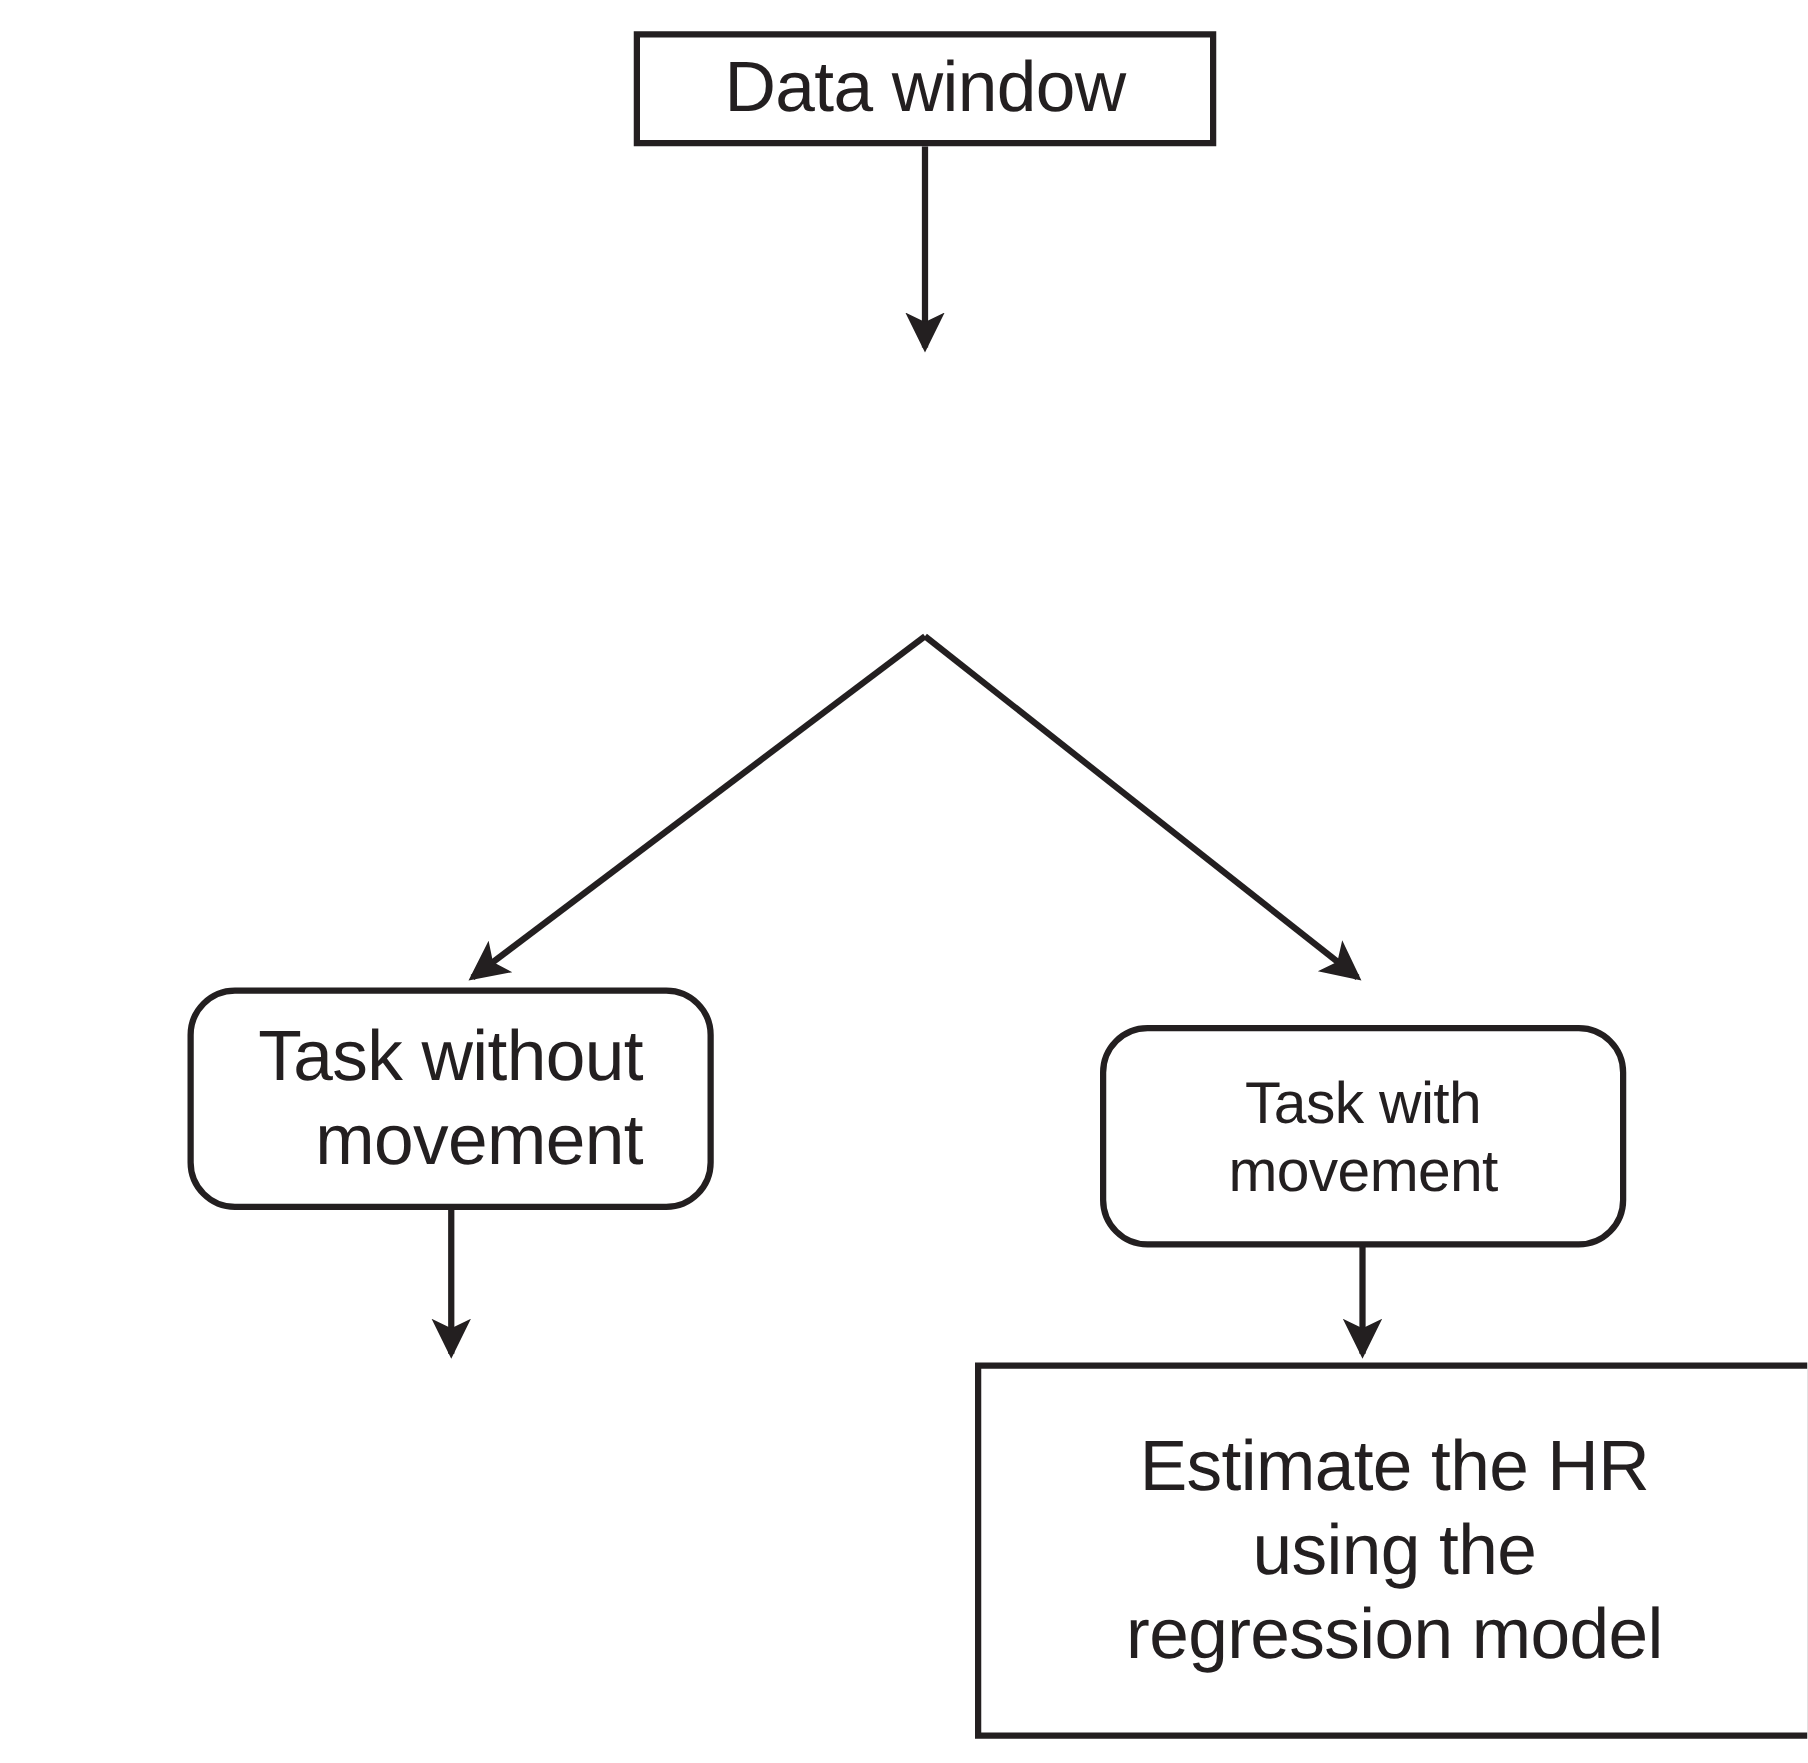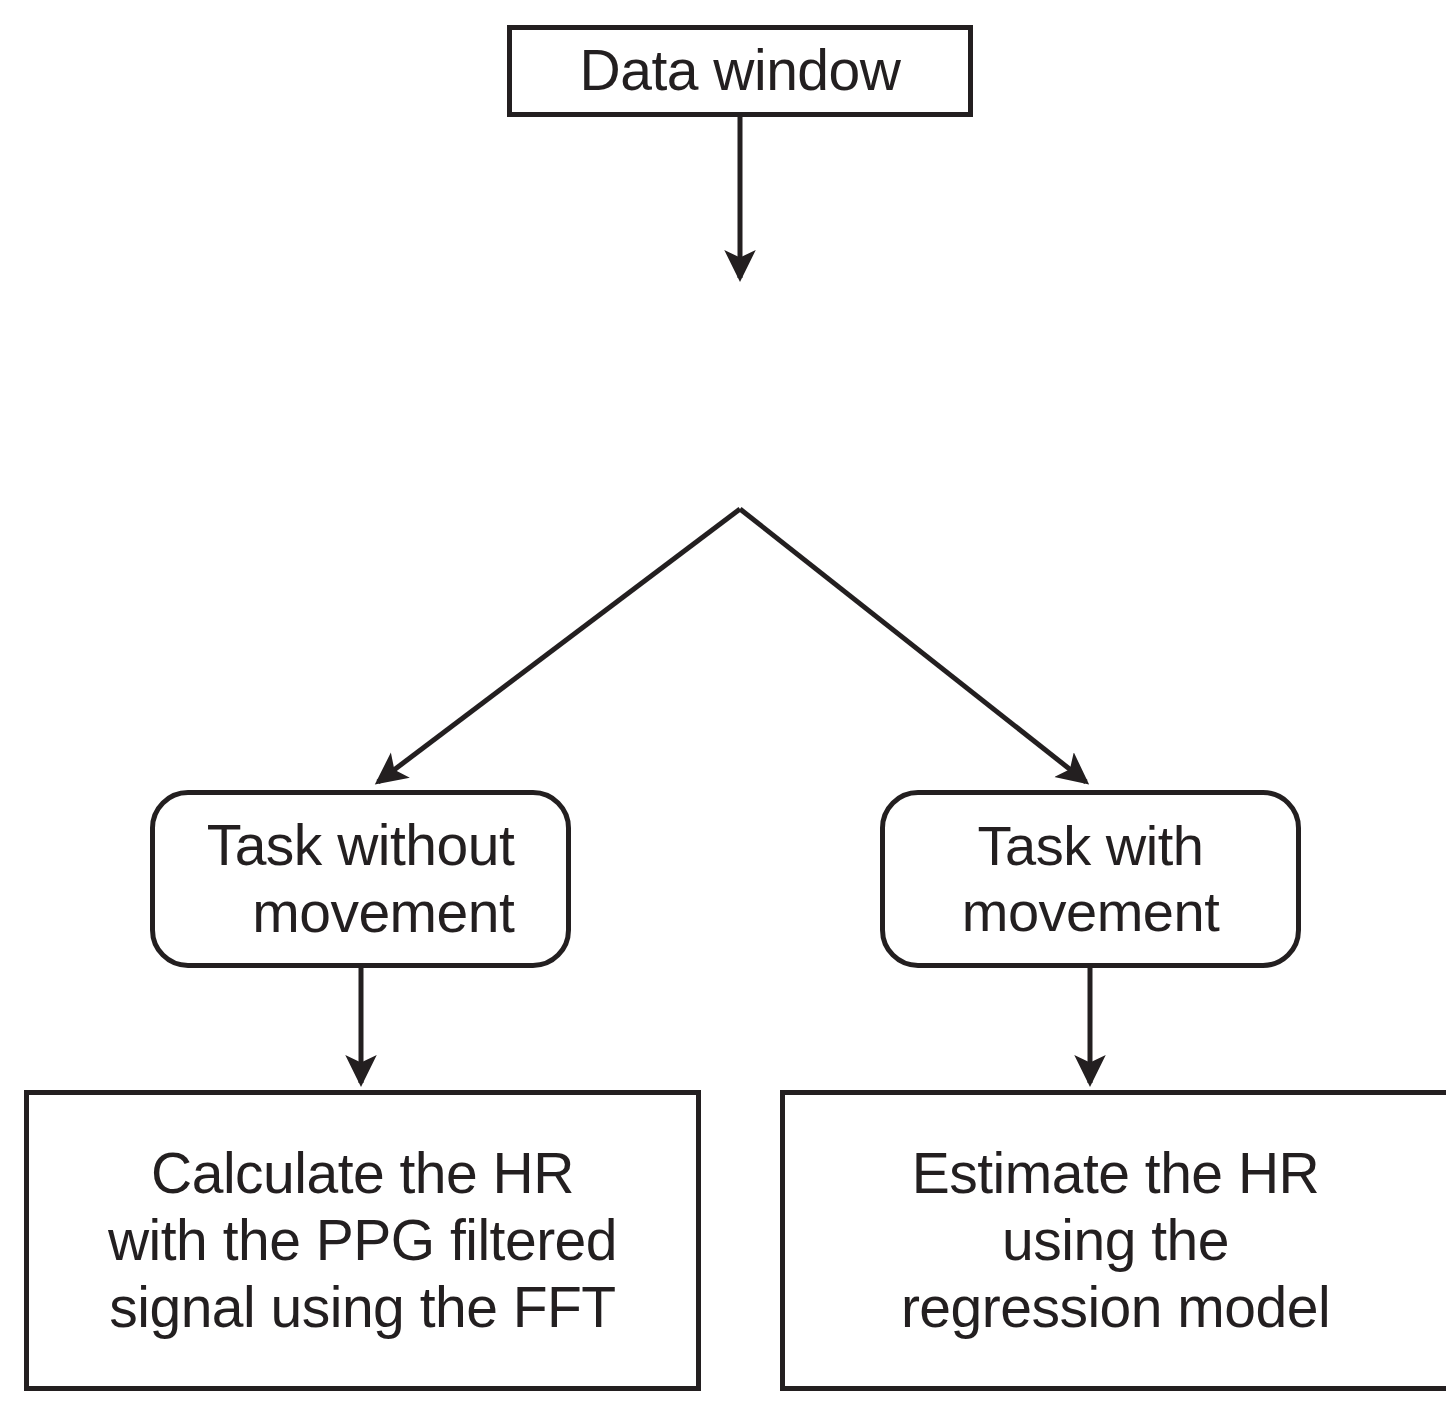--- a/index.html
+++ b/index.html
@@ -40,22 +40,22 @@
   #node-predict {
     left: 358px; top: 285px; width: 741px; height: 224px;
     font-size: 57px;
   }
   #node-task-without {
     left: 150px; top: 790px; width: 421px; height: 178px;
     font-size: 57px;
     text-align: right;
   }
   #node-task-with {
-    left: 880px; top: 790px; width: 421px; height: 178px;
-    font-size: 56px;
+    left: 880px; top: 820px; width: 421px; height: 178px;
+    font-size: 47px;
   }
   #node-calculate {
     left: 24px; top: 1090px; width: 677px; height: 301px;
     font-size: 57px;
   }
   #node-estimate {
     left: 752px; top: 1090px; width: 671px; height: 301px;
     font-size: 57px;
     margin-left: 28px;
   }
@@ -92,21 +92,18 @@
 
   <div class="node rect" id="node-data-window">Data window</div>
 
 
   <div class="node rounded" id="node-task-without">Task without
 movement</div>
 
   <div class="node rounded" id="node-task-with">Task with
 movement</div>
 
-  <div class="node rect" id="node-calculate">Calculate the HR
-with the PPG filtered
-signal using the FFT</div>
 
   <div class="node rect" id="node-estimate">Estimate the HR
 using the
 regression model</div>
 
 </div>
 
 </body></html>

